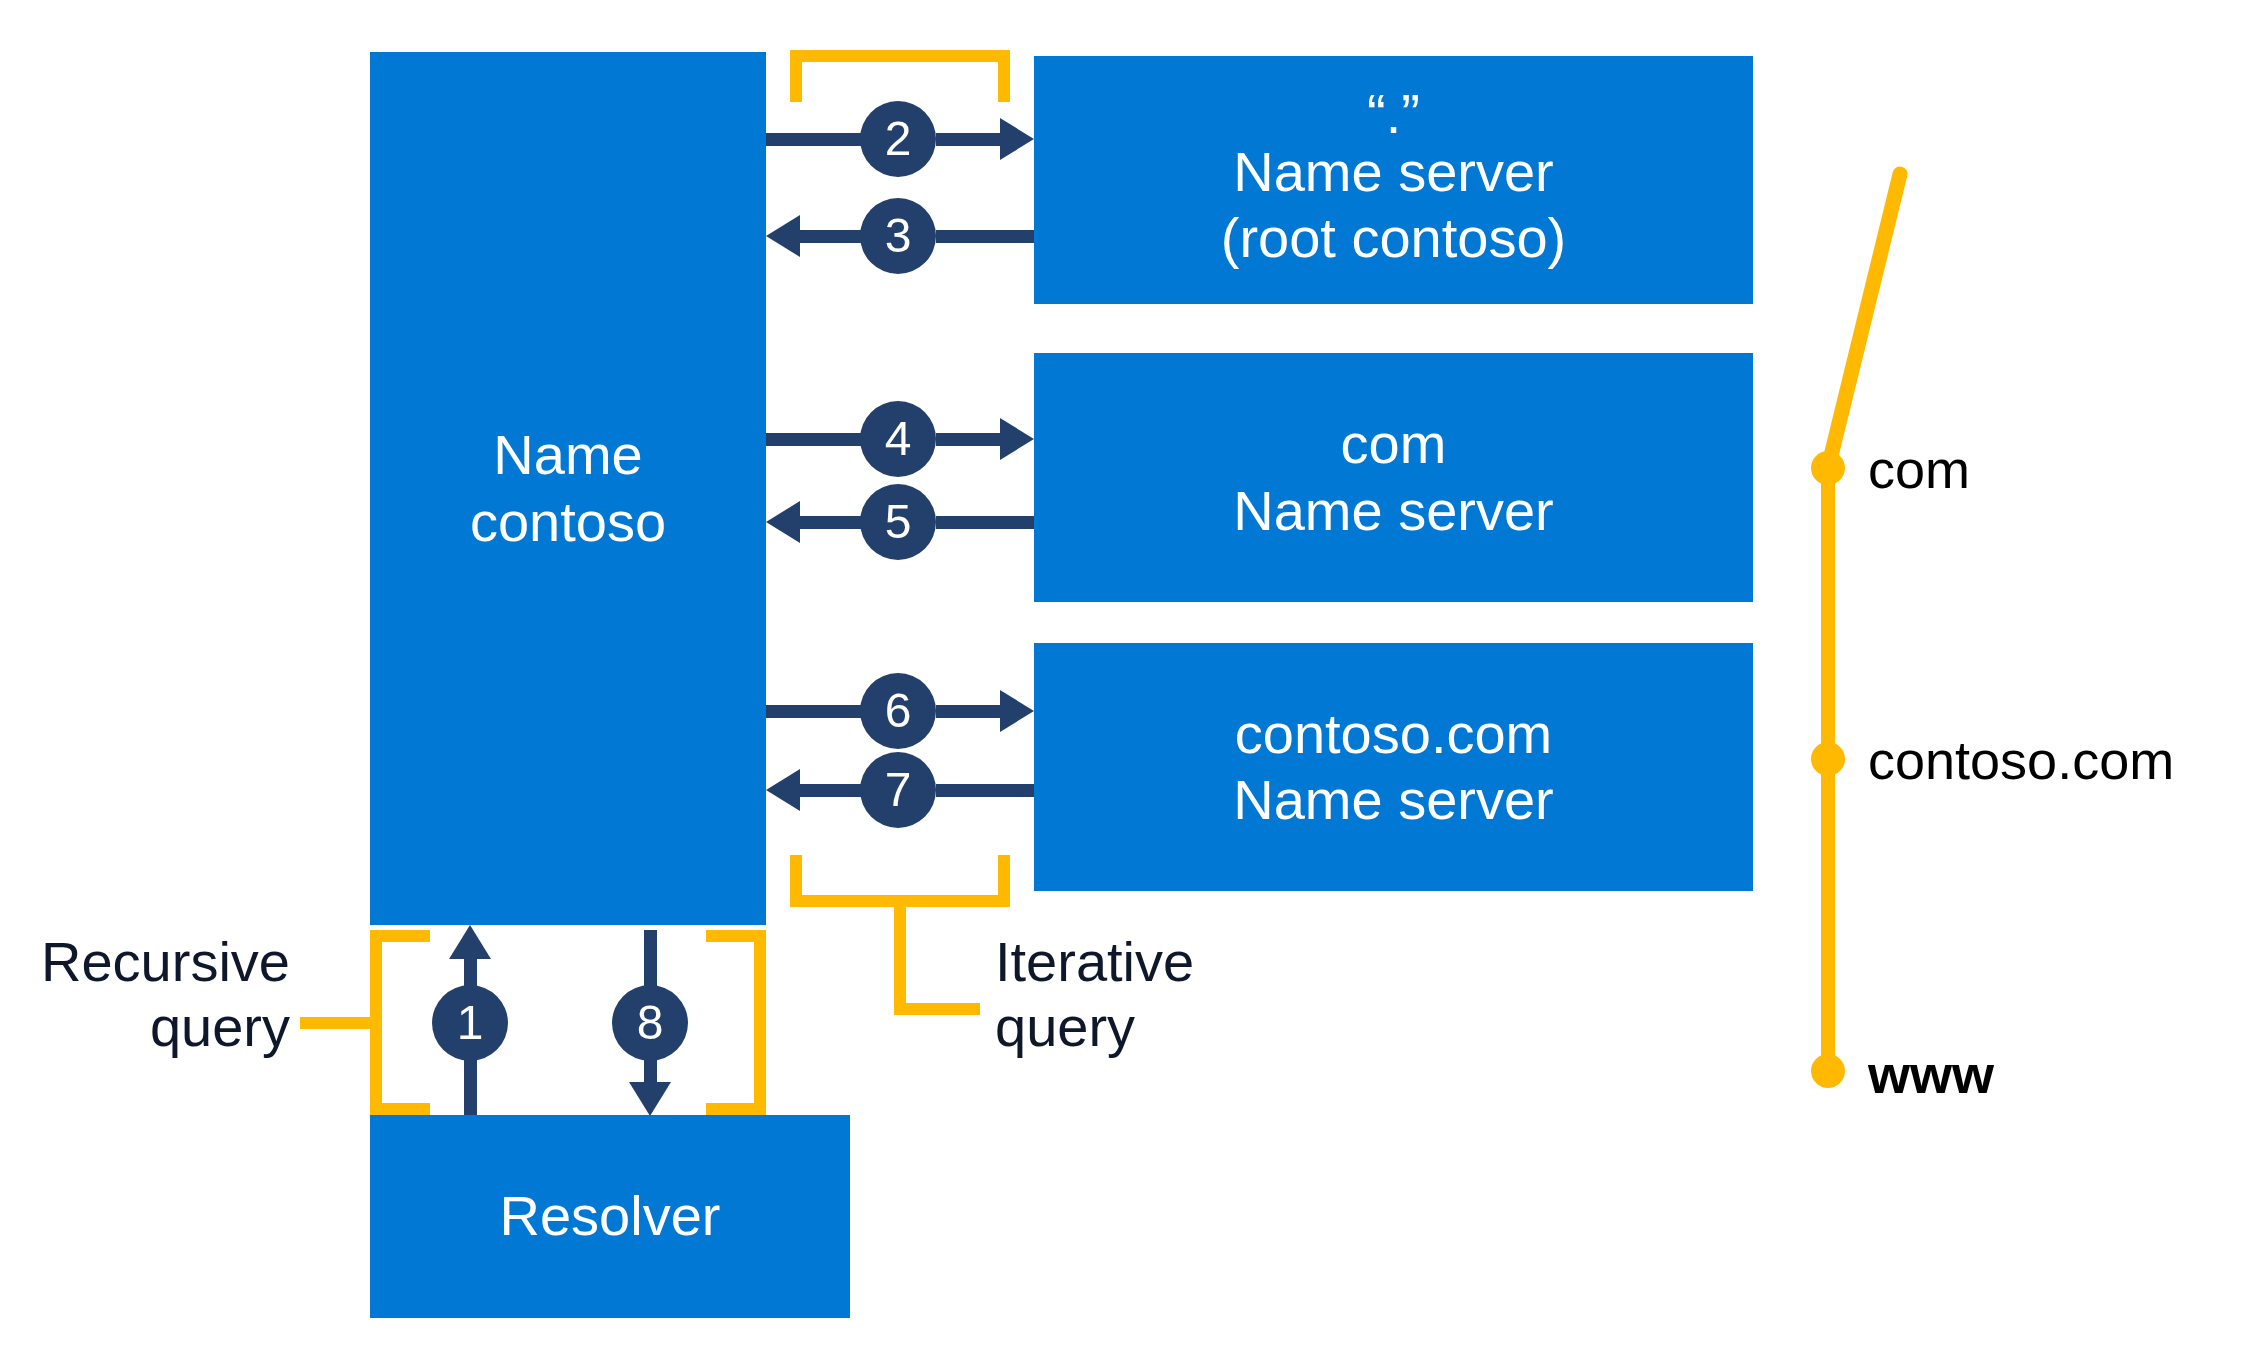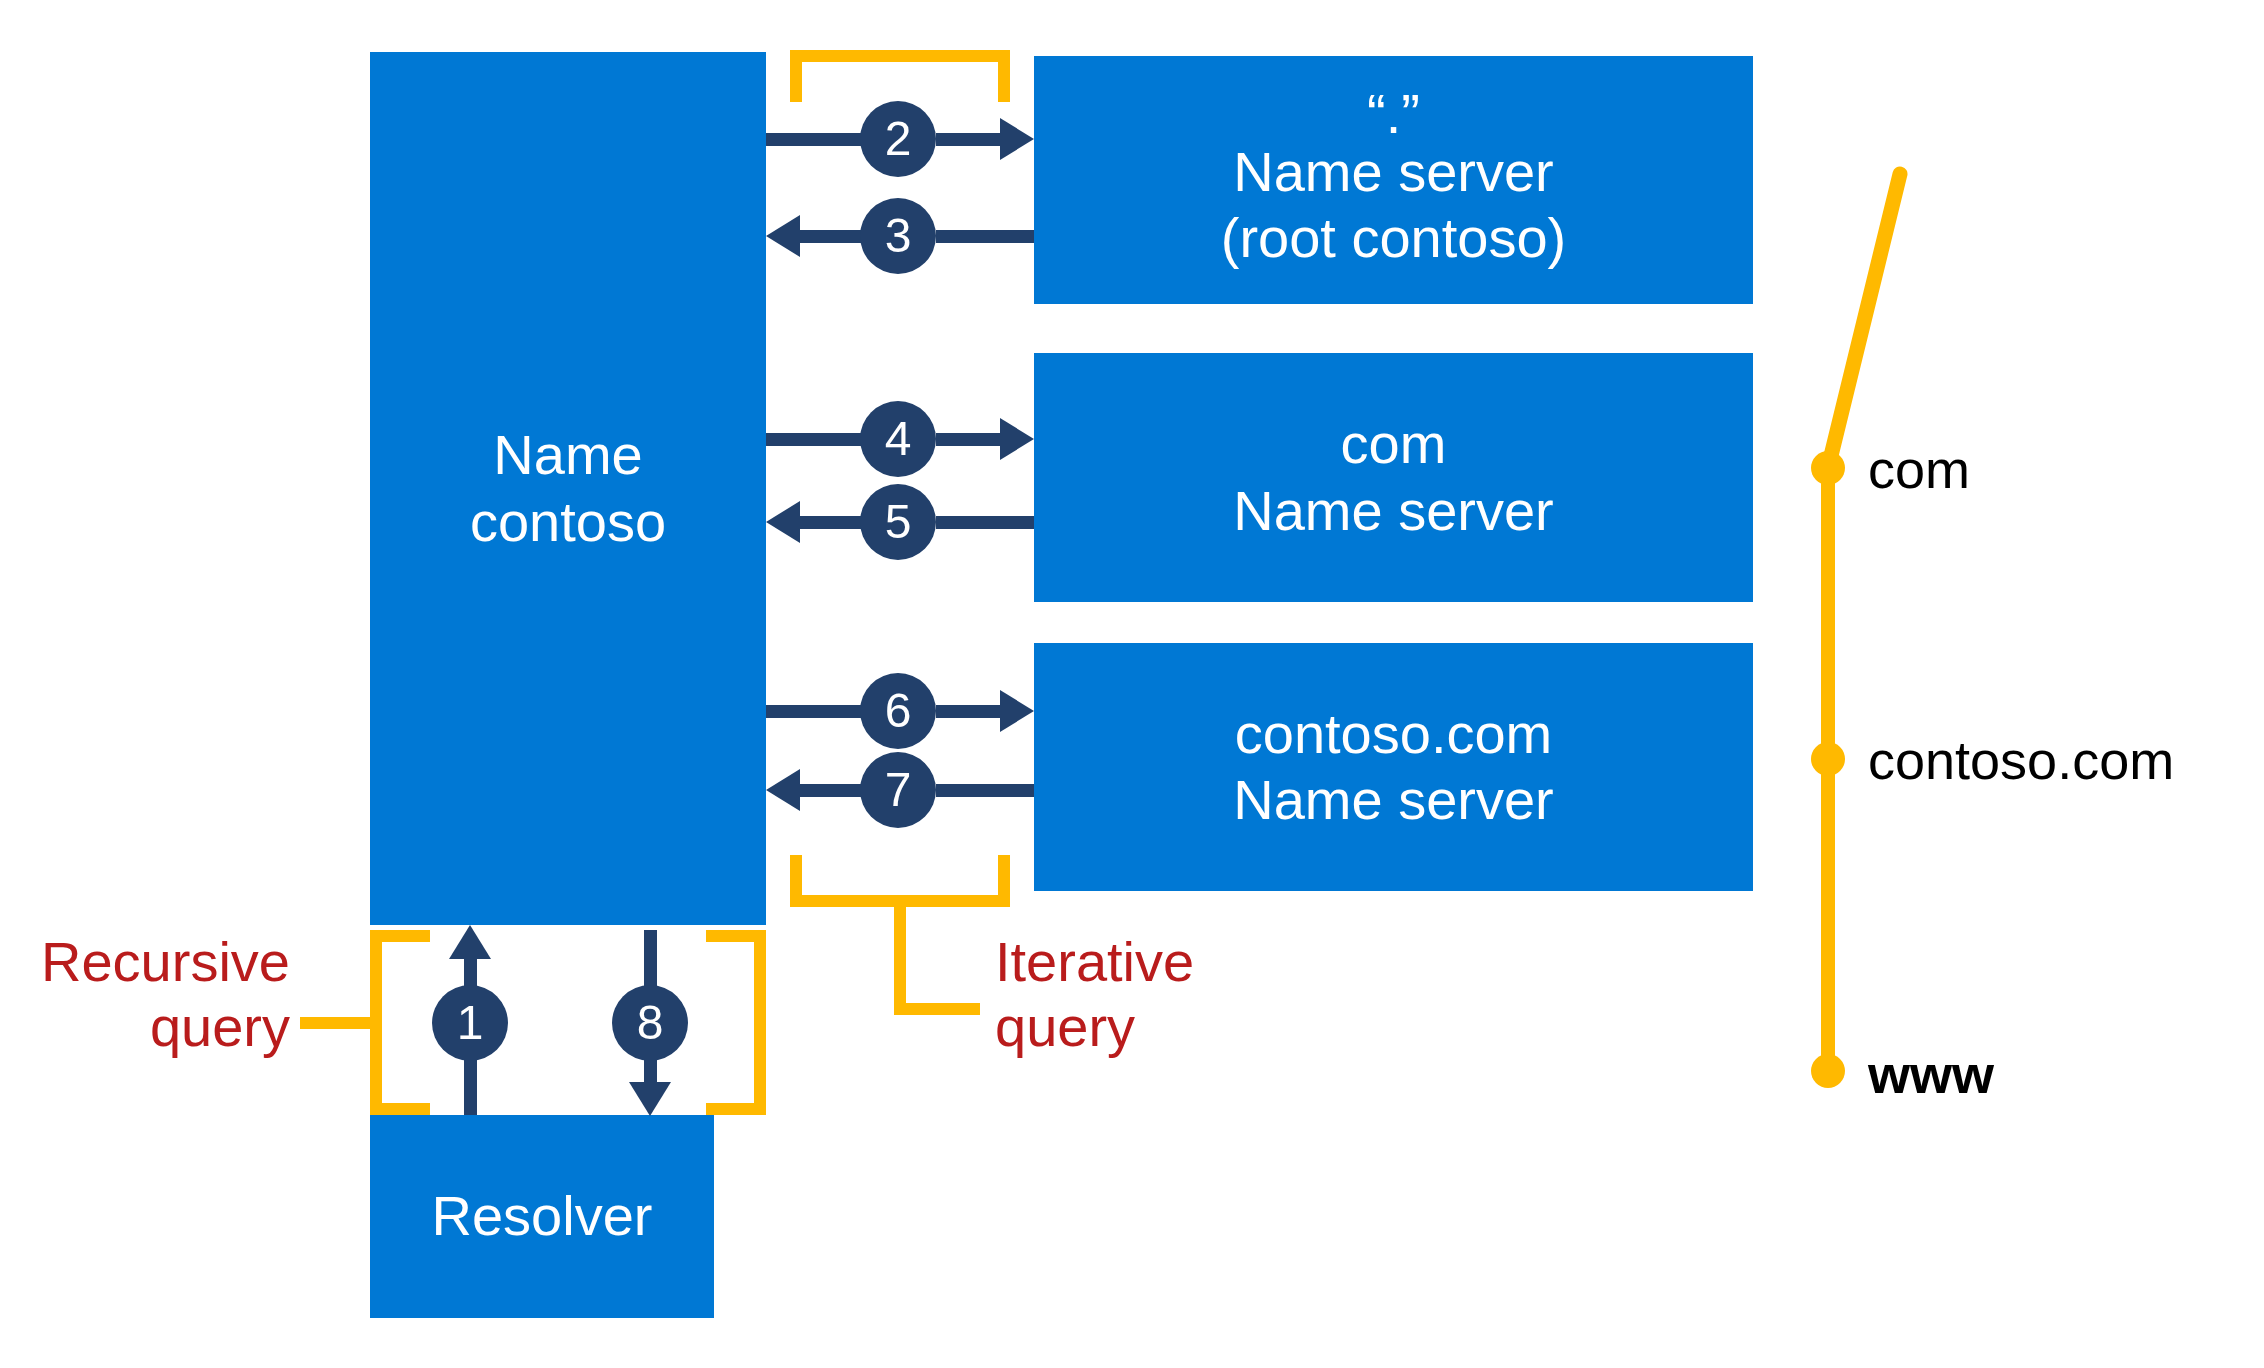--- a/index.html
+++ b/index.html
@@ -26,21 +26,21 @@
     justify-content: center;
     text-align: center;
     line-height: 1.18;
     font-weight: 400;
   }
   .box .line { display: block; white-space: pre; }
 
   
   #ns-left { left: 370px; top: 52px; width: 396px; height: 873px; font-size: 56px; }
   
-  #resolver { left: 370px; top: 1115px; width: 344px; height: 203px; font-size: 56px; text-align: center; }
+  #resolver { left: 370px; top: 1115px; width: 480px; height: 203px; font-size: 56px; text-align: center; }
   
   #ns-root    { left: 1034px; top: 56px;  width: 719px; height: 248px; font-size: 56px; }
   #ns-com     { left: 1034px; top: 353px; width: 719px; height: 249px; font-size: 56px; }
   #ns-contoso { left: 1034px; top: 643px; width: 719px; height: 248px; font-size: 56px; }
 
   #ns-root .dotlabel { font-size: 56px; line-height: 0.9; }
 
   
   .arrow-row { position: absolute; height: 0; }
   .shaft {
@@ -122,21 +122,21 @@
     background: #FFB900;
   }
   .orange-stem-h {
     position: absolute;
     height: 12px;
     background: #FFB900;
   }
 
   .label-text {
     position: absolute;
-    color: #b91c1c;
+    color: #0f172a;
     font-size: 56px;
     line-height: 1.16;
     white-space: pre;
   }
   .label-text.right-align { text-align: right; }
 
   
   .tree-line {
     position: absolute;
     width: 14px;

